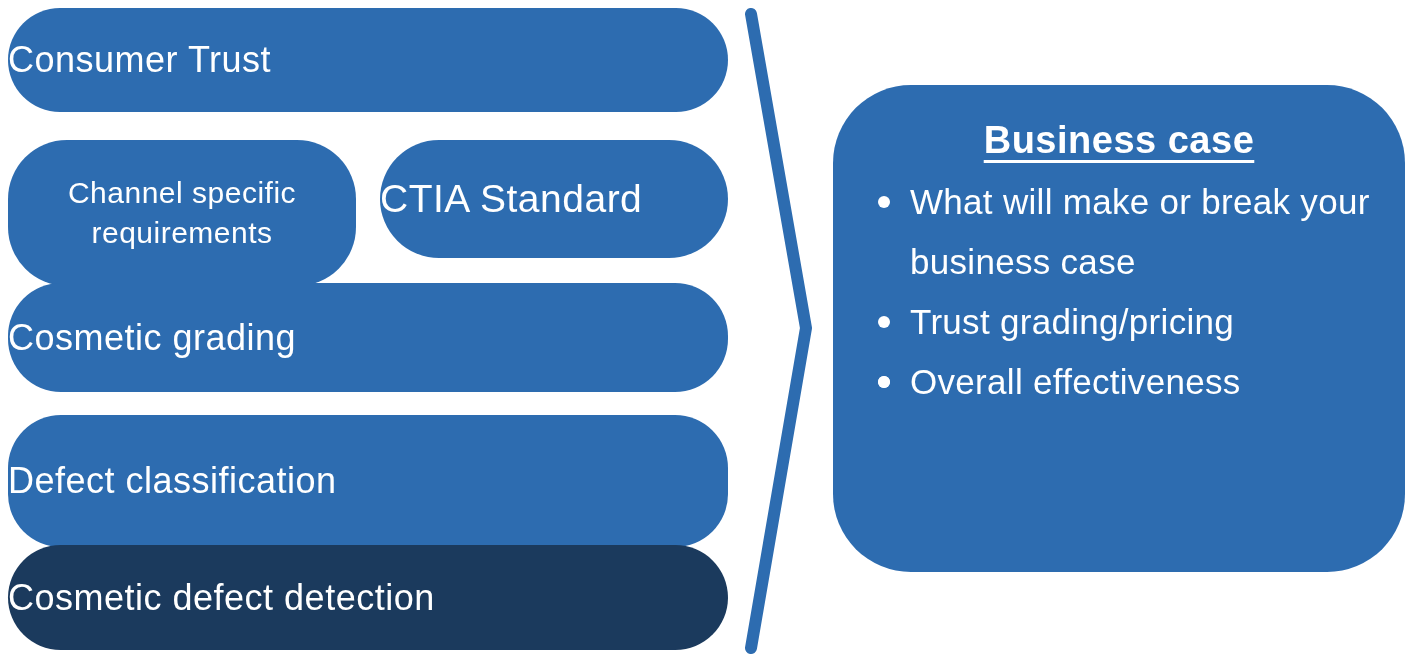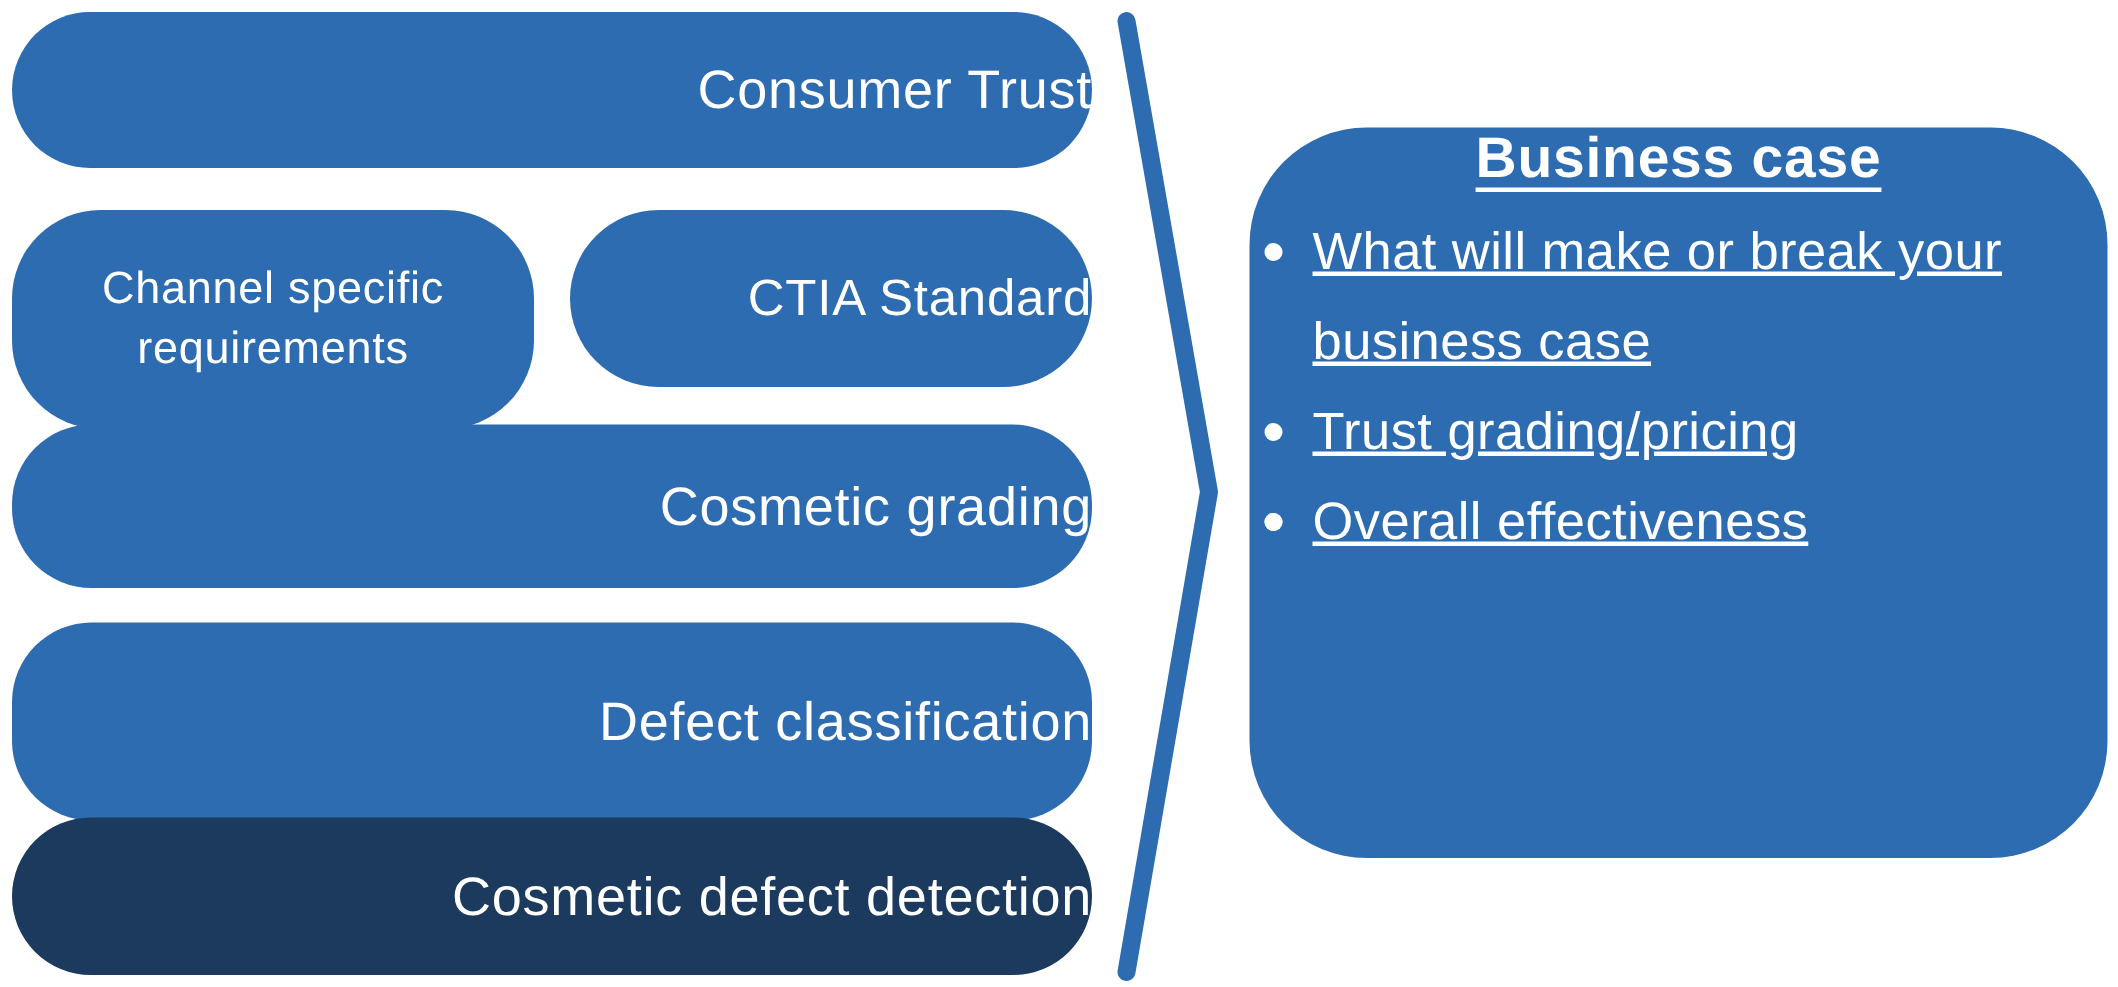--- a/index.html
+++ b/index.html
@@ -21,30 +21,30 @@
 
   
   .pill {
     position: absolute;
     left: 8px;
     width: 720px;
     background: var(--primary-blue);
     color: var(--text-white);
     display: flex;
     align-items: center;
-    justify-content: flex-end;
+    justify-content: flex-start;
     text-align: center;
     font-size: 36px;
     letter-spacing: 0.5px;
   }
   .pill-1 { top: 8px;   height: 104px; border-radius: 52px; }
   .pill-2 { top: 140px; left: 8px;   width: 348px; height: 146px; border-radius: 59px;
             font-size: 30px; line-height: 1.32; padding: 0 30px; }
   .pill-3 { top: 140px; left: 380px; width: 348px; height: 118px; border-radius: 59px;
-            font-size: 34px; }
+            font-size: 39px; }
   .pill-4 { top: 283px; height: 109px; border-radius: 53px; }
   .pill-5 { top: 415px; height: 132px; border-radius: 53px; }
   .pill-6 { top: 545px; height: 105px; border-radius: 53px; background: var(--dark-navy); }
 
   
   .chevron {
     position: absolute;
     left: 740px;
     top: 0;
     width: 80px;
@@ -63,34 +63,34 @@
     position: absolute;
     left: 833px;
     top: 85px;
     width: 572px;
     height: 487px;
     background: var(--primary-blue);
     border-radius: 78px;
     color: var(--text-white);
   }
   .biztitle {
+    padding-top: 34px;
     text-align: center;
     font-size: 38px;
     font-weight: bold;
     text-decoration: underline;
     text-underline-offset: 7px;
     text-decoration-thickness: 3px;
     letter-spacing: 0.5px;
   }
   .bizlist {
     list-style: none;
     margin-top: 10px;
-    padding-left: 42px;
+    padding-left: 77px;
     padding-right: 26px;
-    text-decoration: underline;
   }
   .bizlist li {
     position: relative;
     font-size: 35px;
     line-height: 60px;
     letter-spacing: 0.3px;
   }
   .bizlist .dot {
     position: absolute;
     left: -32px;

